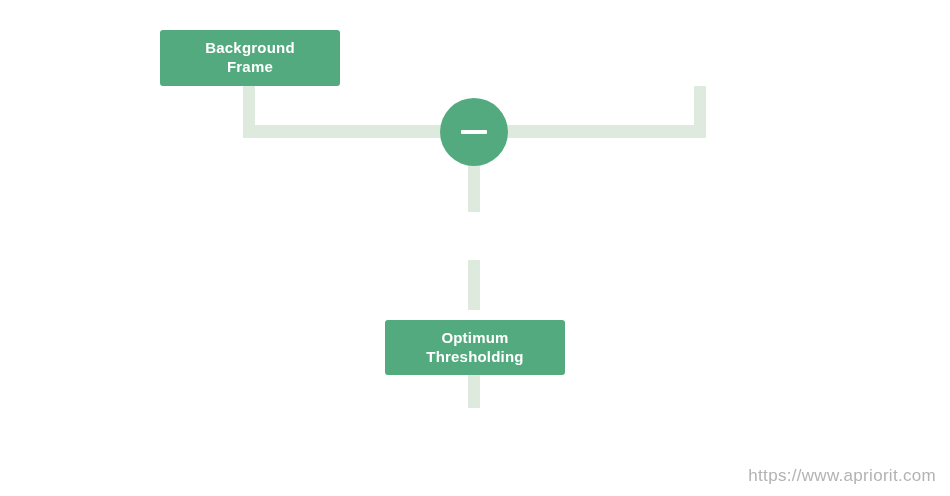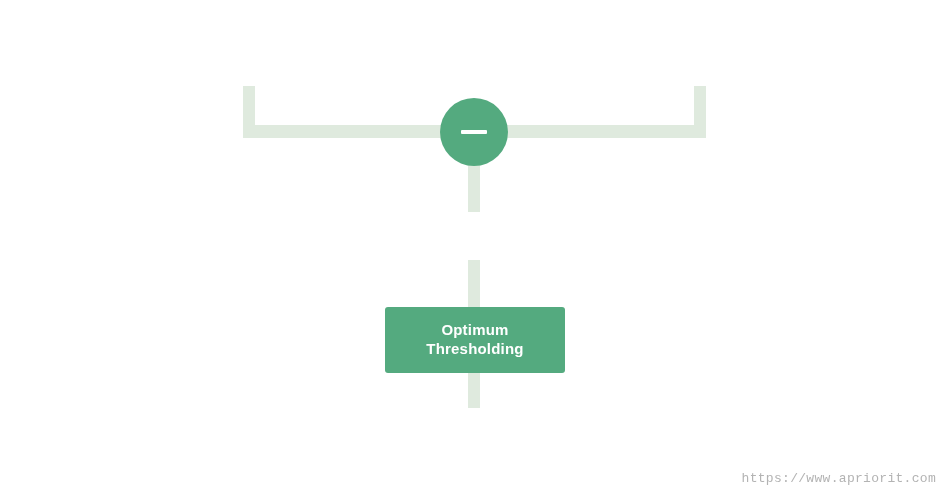--- a/index.html
+++ b/index.html
@@ -60,49 +60,51 @@
     height: 4px;
     background: #ffffff;
     border-radius: 1px;
   }
 
   
   .watermark {
     position: absolute;
     right: 14px;
     bottom: 10px;
-    font-size: 13px;
+    font-size: 17px;
     color: #b3b3b3;
     letter-spacing: 0.3px;
-    font-family: Liberation Mono, monospace;
+    font-family: Liberation Sans, sans-serif;
   }
 </style>
 </head>
 <body>
 
 <div id="canvas">
 
   <div class="conn" style="left:243px; top:86px; width:12px; height:52px;"></div>
 
   <div class="conn" style="left:694px; top:86px; width:12px; height:52px;"></div>
 
   <div class="conn" style="left:243px; top:125px; width:463px; height:13px;"></div>
 
   <div class="conn" style="left:468px; top:160px; width:12px; height:52px;"></div>
 
   <div class="conn" style="left:468px; top:260px; width:12px; height:50px;"></div>
 
   <div class="conn" style="left:468px; top:358px; width:12px; height:50px;"></div>
 
+  <div class="node" style="left:160px; top:30px; width:180px; height:56px;">Background
+Frame</div>
 
 
   <div class="op-circle" style="left:440px; top:98px;">
     <span class="glyph"></span>
   </div>
 
 
-  <div class="node" style="left:385px; top:307px; width:180px; height:66px;">Optimum
+  <div class="node" style="left:385px; top:320px; width:180px; height:55px;">Optimum
 Thresholding</div>
 
 
   <div class="watermark">https://www.apriorit.com</div>
 
 </div>
 
 </body></html>

